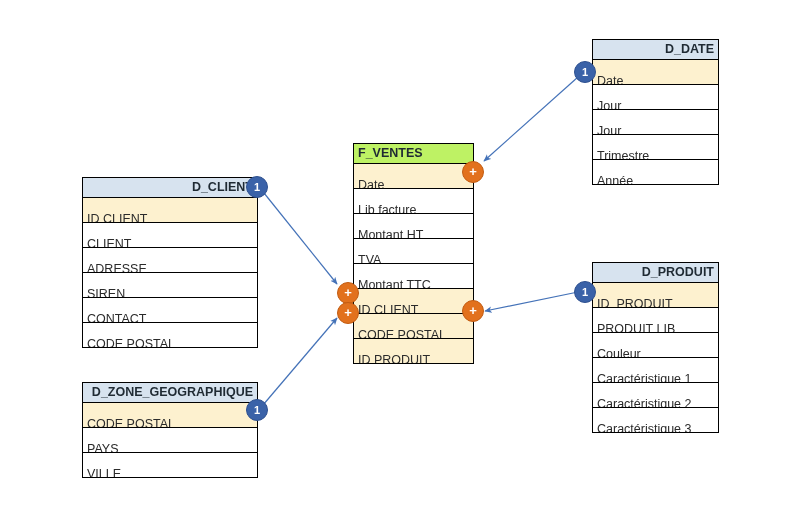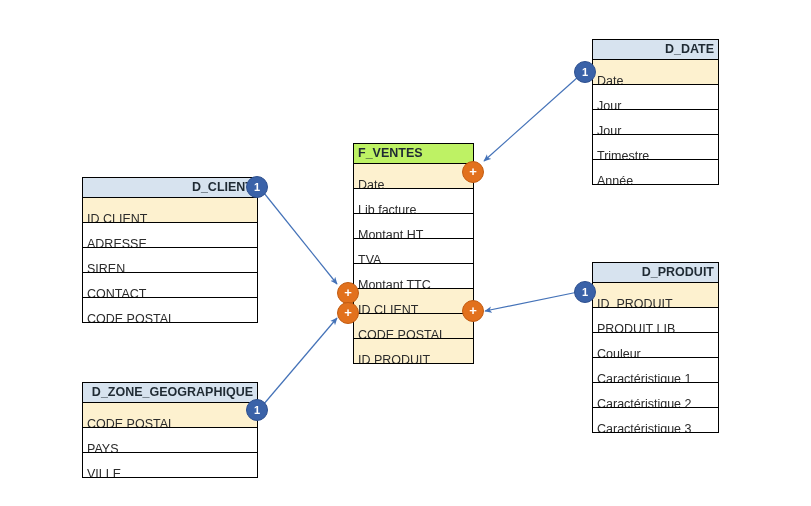--- a/index.html
+++ b/index.html
@@ -116,20 +116,21 @@
     <line x1="264" y1="193" x2="337" y2="284" stroke="#4472b8" stroke-width="1.2" marker-end="url(#arrowblue)"></line>
 
     <line x1="263" y1="405" x2="337" y2="318" stroke="#4472b8" stroke-width="1.2" marker-end="url(#arrowblue)"></line>
 
     <line x1="578" y1="292" x2="485" y2="311" stroke="#4472b8" stroke-width="1.2" marker-end="url(#arrowblue)"></line>
   </svg>
 
   <div class="entity" style="left:82px; top:177px; width:176px;">
     <div class="hdr dim">D_CLIENT</div>
     <div class="row key">ID CLIENT</div>
+    <div class="row">CLIENT</div>
     <div class="row">ADRESSE</div>
     <div class="row">SIREN</div>
     <div class="row">CONTACT</div>
     <div class="row">CODE POSTAL</div>
   </div>
 
   <div class="entity" style="left:82px; top:382px; width:176px;">
     <div class="hdr dim">D_ZONE_GEOGRAPHIQUE</div>
     <div class="row key">CODE POSTAL</div>
     <div class="row">PAYS</div>

